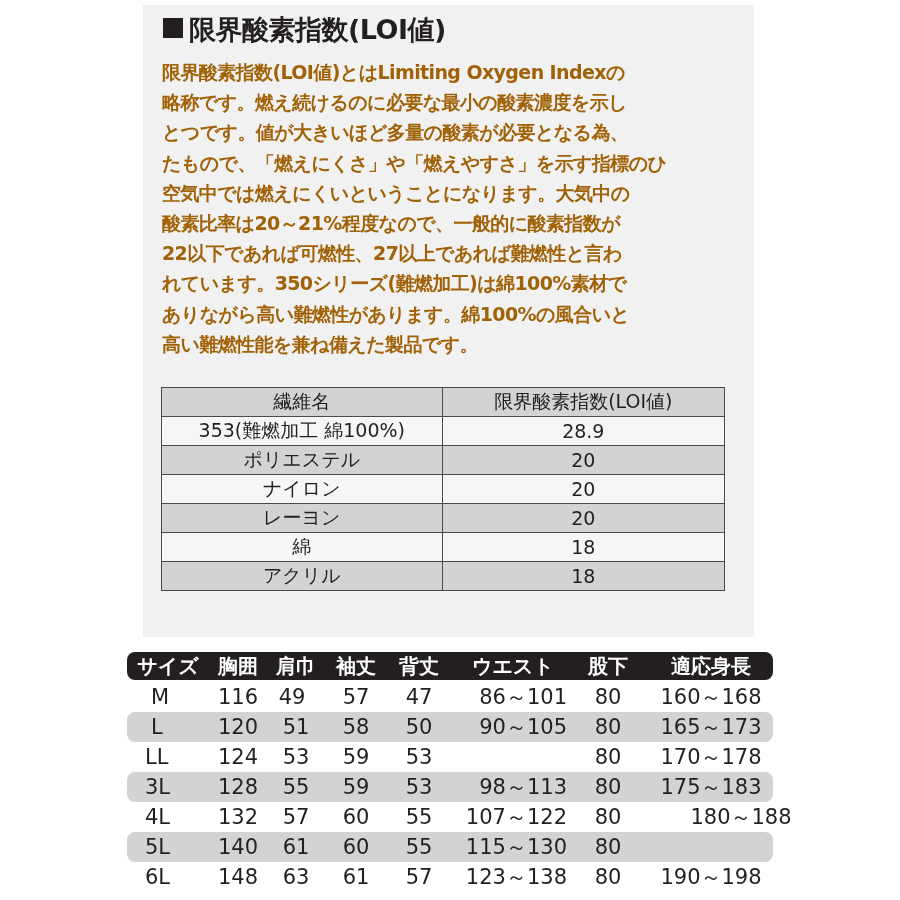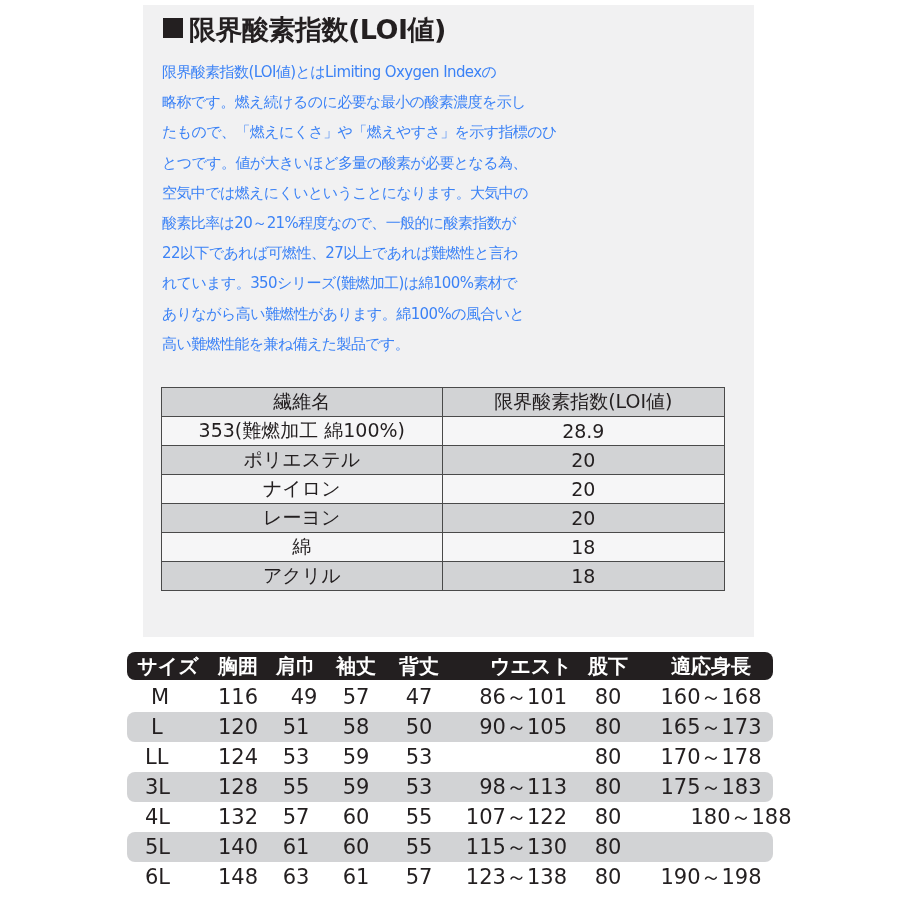--- a/index.html
+++ b/index.html
@@ -41,26 +41,27 @@
       margin-right: 6px;
       vertical-align: 1px;
     }
     .paragraph {
       position: absolute;
       left: 162px;
       top: 57px;
       width: 580px;
     }
     .paragraph .line {
-      font-size: 15px;
+      font-size: 19px;
       line-height: 30.2px;
       height: 30.2px;
       white-space: nowrap;
       letter-spacing: -0.6px;
-      color: #3b82f6;
+      color: #a16207;
+      font-weight: bold;
     }
     table.loi {
       position: absolute;
       left: 161px;
       top: 387px;
       width: 564px;
       border-collapse: collapse;
       border: 1.5px solid #4a4a4a;
     }
     table.loi td, table.loi th {
@@ -118,22 +119,22 @@
 </head>
 <body>
 
 <div class="panel"></div>
 
 <div class="panel-title"><span class="square"></span><span>限界酸素指数(LOI値)</span></div>
 
 <div class="paragraph">
   <div class="line">限界酸素指数(LOI値)とはLimiting Oxygen Indexの</div>
   <div class="line">略称です。燃え続けるのに必要な最小の酸素濃度を示し</div>
+  <div class="line">とつです。値が大きいほど多量の酸素が必要となる為、</div>
   <div class="line">たもので、「燃えにくさ」や「燃えやすさ」を示す指標のひ</div>
-  <div class="line">とつです。値が大きいほど多量の酸素が必要となる為、</div>
   <div class="line">空気中では燃えにくいということになります。大気中の</div>
   <div class="line">酸素比率は20～21%程度なので、一般的に酸素指数が</div>
   <div class="line">22以下であれば可燃性、27以上であれば難燃性と言わ</div>
   <div class="line">れています。350シリーズ(難燃加工)は綿100%素材で</div>
   <div class="line">ありながら高い難燃性があります。綿100%の風合いと</div>
   <div class="line">高い難燃性能を兼ね備えた製品です。</div>
 </div>
 
 <table class="loi">
   <tbody>
@@ -168,28 +169,28 @@
 </tbody>
   </table>
 
 <div class="size-table" id="size-table">
     <div class="size-row header">
       <div class="cell center" style="left: 4px; width: 74px;">サイズ</div>
       <div class="cell center" style="left: 86px; width: 50px;">胸囲</div>
       <div class="cell center" style="left: 146px; width: 46px;">肩巾</div>
       <div class="cell center" style="left: 206px; width: 46px; text-align: center;">袖丈</div>
       <div class="cell center" style="left: 268px; width: 48px;">背丈</div>
-      <div class="cell center" style="left: 356px; width: 96px; font-family: Liberation Serif, serif;">ウエスト</div>
+      <div class="cell center" style="left: 338px; width: 96px; font-family: Liberation Serif, serif;">ウエスト</div>
       <div class="cell center" style="left: 460px; width: 42px;">股下</div>
       <div class="cell center" style="left: 525px; width: 118px;">適応身長</div>
     </div>
     <div class="size-row">
       <div class="cell left" style="left: 10px; width: 66px; padding-left: 14px;">M</div>
       <div class="cell center" style="left: 86px; width: 50px;">116</div>
-      <div class="cell center" style="left: 154px; width: 46px; text-align: center;">49</div>
+      <div class="cell center" style="left: 142px; width: 46px; text-align: center;">49</div>
       <div class="cell center" style="left: 206px; width: 46px;">57</div>
       <div class="cell center" style="left: 268px; width: 48px;">47</div>
       <div class="cell right" style="left: 330px; width: 110px;">86～101</div>
       <div class="cell center" style="left: 460px; width: 42px;">80</div>
       <div class="cell center" style="left: 525px; width: 118px;">160～168</div>
     </div>
     <div class="size-row shaded">
       <div class="cell left" style="left: 10px; width: 66px; padding-left: 14px;">L</div>
       <div class="cell center" style="left: 86px; width: 50px;">120</div>
       <div class="cell center" style="left: 146px; width: 46px;">51</div>

